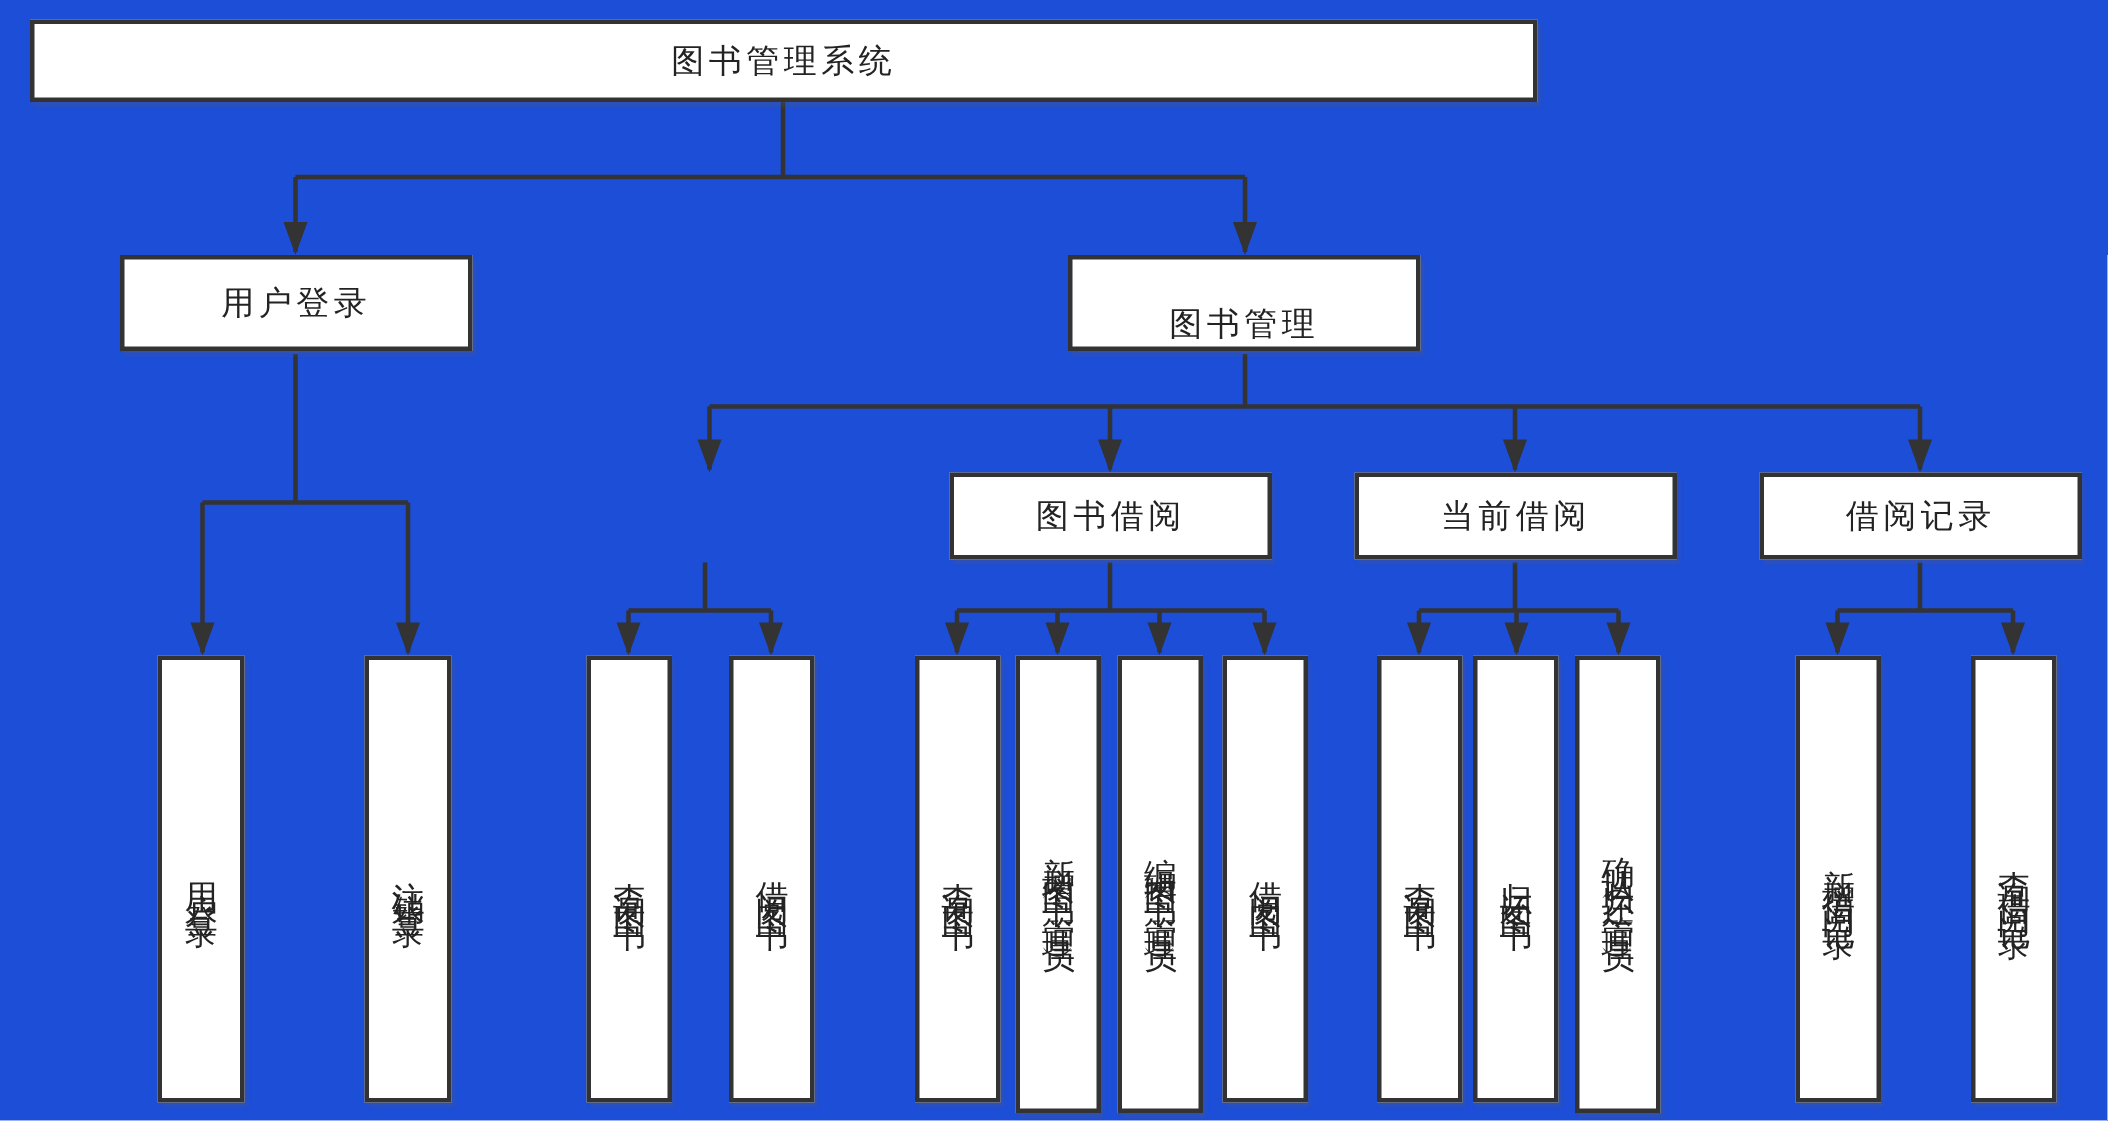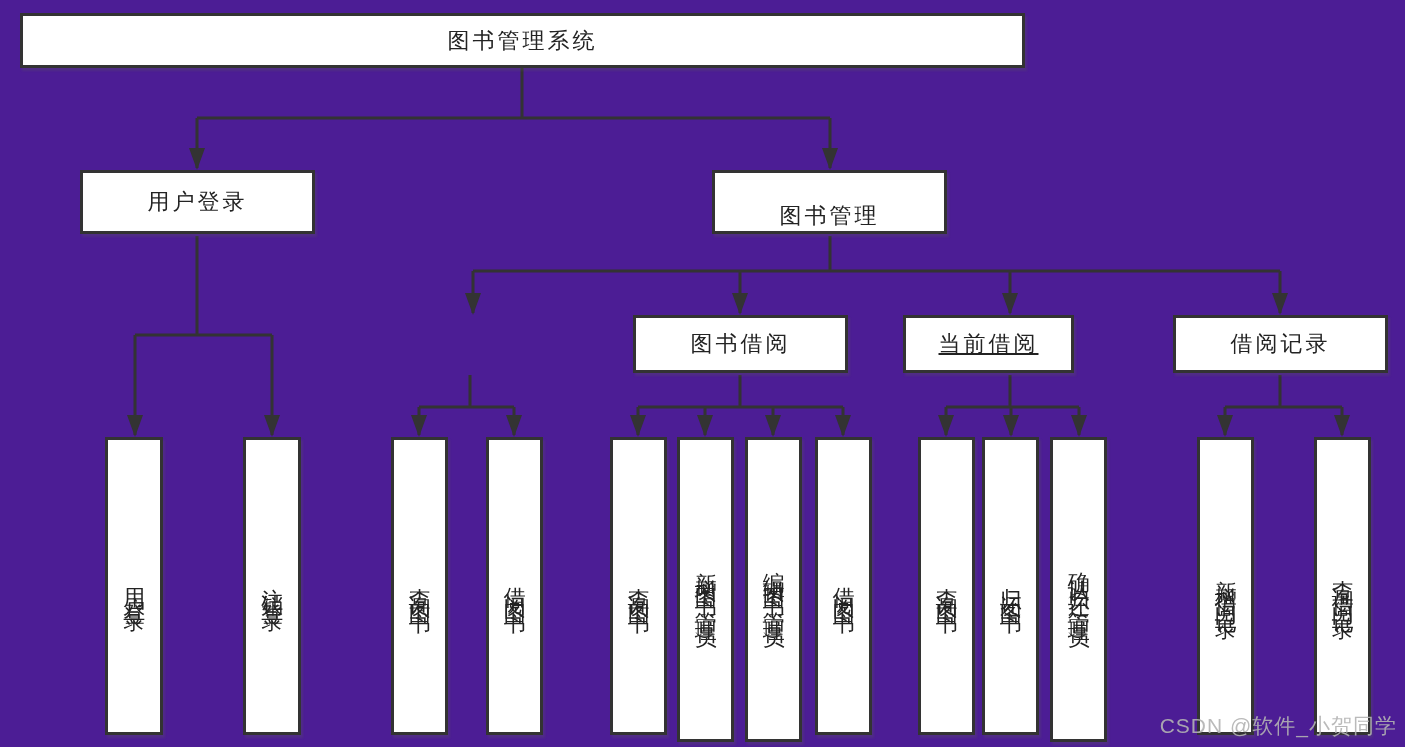--- a/index.html
+++ b/index.html
@@ -1,19 +1,19 @@
 <!DOCTYPE html>
 <html><head>
 <meta charset="utf-8">
 <style>
   html,body{margin:0;padding:0;background:#ffffff;}
   .canvas{
     position:relative;
     width:1405px;height:747px;
-    background:#4c1d95;
+    background:#1d4ed8;
     font-family:"Liberation Sans", sans-serif;
     color:#222222;
     overflow:hidden;
   }
   .connectors{position:absolute;left:0;top:0;z-index:1;}
   .node{
     position:absolute;
     box-sizing:border-box;
     background:#ffffff;
     border:3px solid #333333;
@@ -78,21 +78,21 @@
   <div class="node hbox" style="left:80px;top:170px;width:235px;height:64px;">
     <span>用户登录</span>
   </div>
   <div class="node hbox" style="left:712px;top:170px;width:235px;height:64px;align-items:flex-end;">
     <span>图书管理</span>
   </div>
 
   <div class="node hbox" style="left:633px;top:315px;width:215px;height:58px;">
     <span>图书借阅</span>
   </div>
-  <div class="node hbox" style="left:903px;top:315px;width:171px;height:58px;text-decoration:underline;">
+  <div class="node hbox" style="left:903px;top:315px;width:215px;height:58px;">
     <span>当前借阅</span>
   </div>
   <div class="node hbox" style="left:1173px;top:315px;width:215px;height:58px;">
     <span>借阅记录</span>
   </div>
 
   <div class="node vbox" style="left:105px;top:437px;width:58px;height:298px;">
     <span>用户登录</span>
   </div>
   <div class="node vbox" style="left:243px;top:437px;width:58px;height:298px;">
@@ -129,15 +129,14 @@
     <span>确认归还（管理员）</span>
   </div>
 
   <div class="node vbox" style="left:1197px;top:437px;width:57px;height:298px;">
     <span>新增借阅记录</span>
   </div>
   <div class="node vbox" style="left:1314px;top:437px;width:57px;height:298px;">
     <span>查询借阅记录</span>
   </div>
 
-  <div class="watermark">CSDN @软件_小贺同学</div>
 
 </div>
 
 </body></html>

